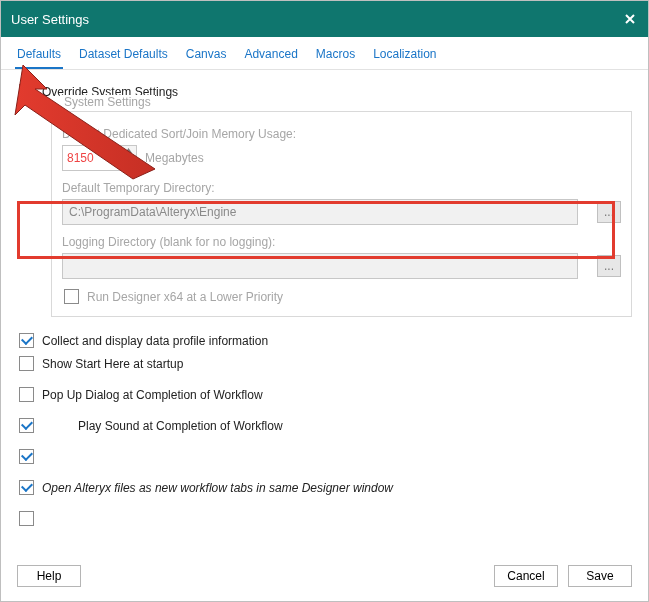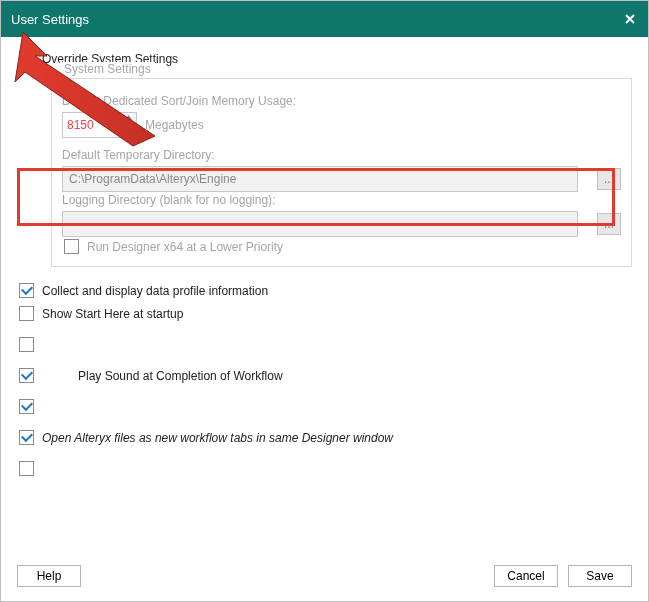--- a/index.html
+++ b/index.html
@@ -20,21 +20,21 @@
   .panel{margin:0 0 8px 34px;border:1.5px solid #d9d9d9;padding:1px 10px 10px 10px;position:relative;color:#a6a6a6}
   .panel-title{position:relative;top:-18px;left:-2px;background:#fff;display:inline-block;padding:0 4px;color:#a6a6a6;font-size:12px;margin-bottom:-10px}
   .panel .lbl{font-size:12px;color:#a6a6a6;margin:0 0 4px 0}
   .spin-wrap{display:flex;align-items:center;gap:8px;margin-bottom:10px}
   .spinner{display:flex;border:1px solid #c7c7c7;background:#fff}
   .spin-input{border:none;width:48px;height:20px;padding:2px 4px;font-size:12px;color:#ef4444;background:#fff}
   .spin-btns{display:flex;flex-direction:column;border-left:1px solid #d0d0d0}
   .spin-btn{width:16px;height:10px;border:none;border-bottom:1px solid #d0d0d0;background:#f4f4f4;display:flex;align-items:center;justify-content:center;padding:0;cursor:pointer}
   .spin-btn:last-child{border-bottom:none}
   .dim-unit{color:#a6a6a6}
-  .path-row{display:flex;gap:19px;align-items:center;margin-bottom:1px}
+  .path-row{display:flex;gap:19px;align-items:center;margin-bottom:10px}
   .path-input{flex:1 1 auto;height:20px;border:1px solid #c7c7c7;background:#f1f1f1;color:#8a8a8a;font-size:12px;padding:2px 6px}
   .dot-btn{width:24px;height:22px;border:1px solid #c0c0c0;background:#e7e7e7;color:#777;font-size:12px;line-height:1;display:flex;align-items:center;justify-content:center;cursor:pointer}
   .highlight-box{position:absolute;border:3px solid #e23b2e;pointer-events:none}
   .sub-row{display:flex;align-items:center;margin:2px 0 2px 0}
   .footer{position:absolute;left:0;right:0;bottom:0;border-top:0;display:flex;justify-content:space-between;padding:0 16px 14px 16px}
   .btn{height:22px;min-width:64px;border:1px solid #b5b5b5;background:#fff;font-size:12px;padding:0 12px;cursor:pointer}
   .footer-right{display:flex;gap:10px}
   
   .arrow-svg{position:absolute;pointer-events:none}
   .chev{width:7px;height:5px}
@@ -47,20 +47,28 @@
 
   <div class="titlebar">
     <span class="title">User Settings</span>
     <span class="close-x">
       <svg viewBox="0 0 12 12" width="12" height="12">
           <path d="M2 2 L10 10 M10 2 L2 10"></path>
         </svg>
     </span>
   </div>
 
+  <div class="tabs" id="tabs">
+      <div class="tab active">Defaults</div>
+      <div class="tab">Dataset Defaults</div>
+      <div class="tab">Canvas</div>
+      <div class="tab">Advanced</div>
+      <div class="tab">Macros</div>
+      <div class="tab">Localization</div>
+    </div>
 
   <div class="body">
 
     <div class="row">
       <span id="chk-override" class="chk"></span>
       <span class="row-label">Override System Settings</span>
     </div>
 
     <div class="panel">
       <div class="panel-title">System Settings</div>
@@ -107,20 +115,21 @@
         <div class="row" style="margin-bottom: 8px;">
           <span class="chk checked"></span>
           <span class="row-label">Collect and display data profile information</span>
         </div>
         <div class="row" style="margin-bottom: 16px;">
           <span class="chk"></span>
           <span class="row-label">Show Start Here at startup</span>
         </div>
         <div class="row" style="margin-bottom: 16px;">
           <span class="chk"></span>
+          <span class="row-label">Pop Up Dialog at Completion of Workflow</span>
         </div>
         <div class="row" style="margin-bottom: 16px; gap: 36px;">
           <span class="chk checked"></span>
           <span class="row-label">Play Sound at Completion of Workflow</span>
         </div>
         <div class="row" style="margin-bottom: 16px;">
           <span class="chk checked"></span>
         </div>
         <div class="row" style="margin-bottom: 16px; font-style: italic;">
           <span class="chk checked"></span>

